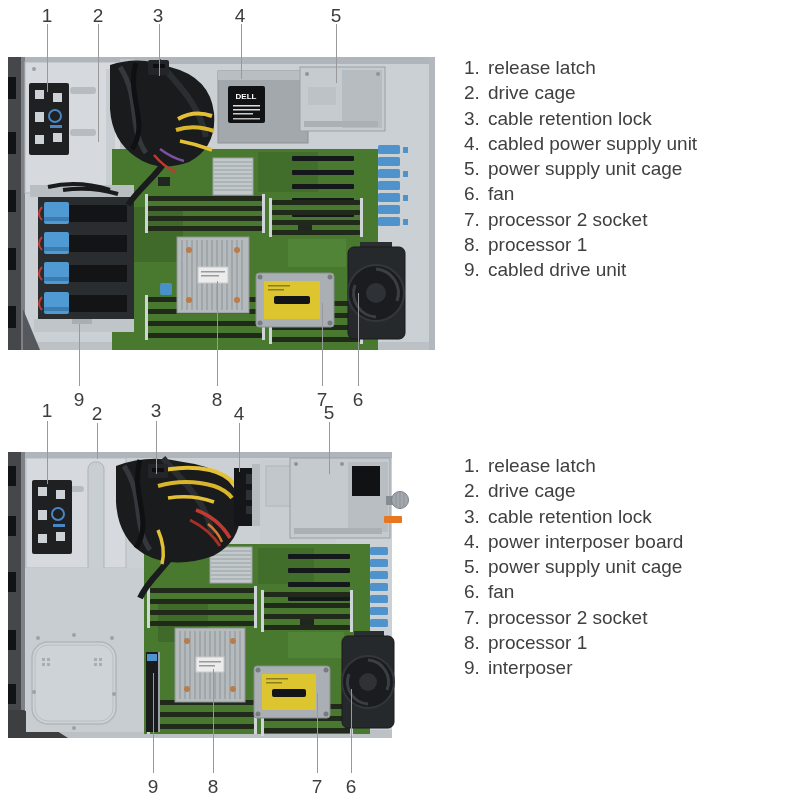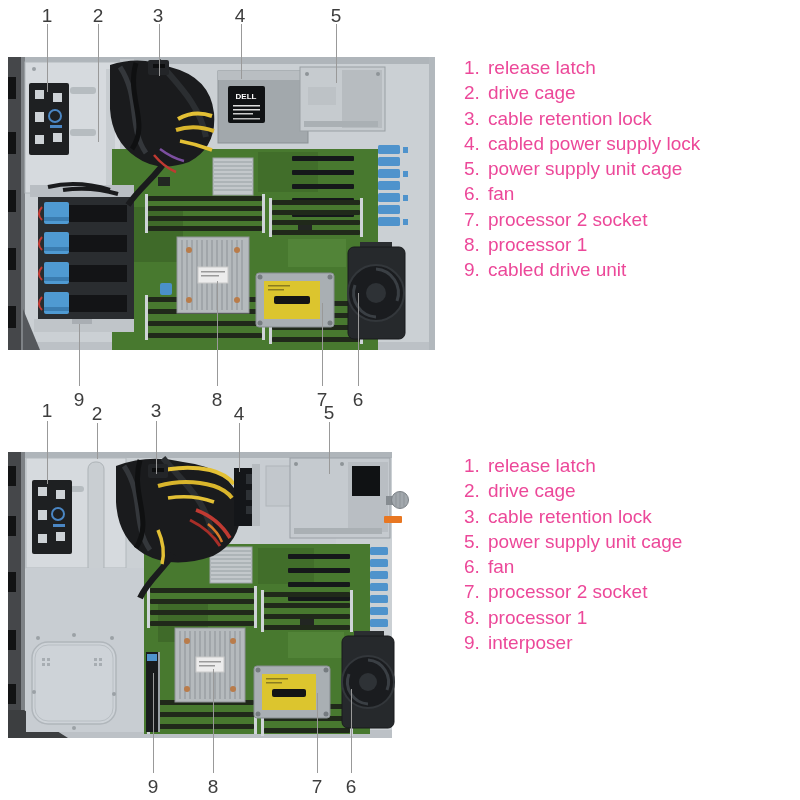--- a/index.html
+++ b/index.html
@@ -3,21 +3,21 @@
 <meta charset="utf-8">
 <style>
   html,body{margin:0;padding:0;background:#ffffff;}
   .page{position:relative;width:800px;height:800px;background:#ffffff;
         font-family:"Liberation Sans", sans-serif;overflow:hidden;}
   svg.photo{position:absolute;}
   .callout{position:absolute;transform:translateX(-50%);font-size:19px;
            color:#3d3d3d;line-height:1;}
   .leader{position:absolute;width:1px;background:#999999;}
   ol.legend{position:absolute;left:464px;margin:0;padding:0;list-style:none;
-            font-size:19px;line-height:25.3px;color:#ec4899;}
+            font-size:19px;line-height:25.3px;color:#404040;}
   ol.legend .num{display:inline-block;min-width:24px;}
 </style>
 </head>
 <body>
 
 <div class="page">
 
   <div>
 
     <svg class="photo" style="left:8px;top:57px" width="427" height="293" viewBox="0 0 427 293">
@@ -235,21 +235,21 @@
     <div class="callout" style="left:358px;top:390px">6</div>
     <div class="leader" style="left:79px;top:324px;height:62px"></div>
     <div class="leader" style="left:217px;top:281px;height:105px"></div>
     <div class="leader" style="left:322px;top:303px;height:83px"></div>
     <div class="leader" style="left:358px;top:293px;height:93px"></div>
 
     <ol class="legend" style="top:55px">
       <li><span class="num">1.</span><span>release latch</span></li>
       <li><span class="num">2.</span><span>drive cage</span></li>
       <li><span class="num">3.</span><span>cable retention lock</span></li>
-      <li><span class="num">4.</span><span>cabled power supply lock</span></li>
+      <li><span class="num">4.</span><span>cabled power supply unit</span></li>
       <li><span class="num">5.</span><span>power supply unit cage</span></li>
       <li><span class="num">6.</span><span>fan</span></li>
       <li><span class="num">7.</span><span>processor 2 socket</span></li>
       <li><span class="num">8.</span><span>processor 1</span></li>
       <li><span class="num">9.</span><span>cabled drive unit</span></li>
     </ol>
   </div>
 
   <div>
 
@@ -462,20 +462,21 @@
     <div class="callout" style="left:351px;top:777px">6</div>
     <div class="leader" style="left:153px;top:673px;height:100px"></div>
     <div class="leader" style="left:213px;top:669px;height:104px"></div>
     <div class="leader" style="left:317px;top:693px;height:80px"></div>
     <div class="leader" style="left:351px;top:689px;height:84px"></div>
 
     <ol class="legend" style="top:453px">
       <li><span class="num">1.</span><span>release latch</span></li>
       <li><span class="num">2.</span><span>drive cage</span></li>
       <li><span class="num">3.</span><span>cable retention lock</span></li>
+      <li><span class="num">4.</span><span>power interposer board</span></li>
       <li><span class="num">5.</span><span>power supply unit cage</span></li>
       <li><span class="num">6.</span><span>fan</span></li>
       <li><span class="num">7.</span><span>processor 2 socket</span></li>
       <li><span class="num">8.</span><span>processor 1</span></li>
       <li><span class="num">9.</span><span>interposer</span></li>
     </ol>
   </div>
 
 </div>
 

